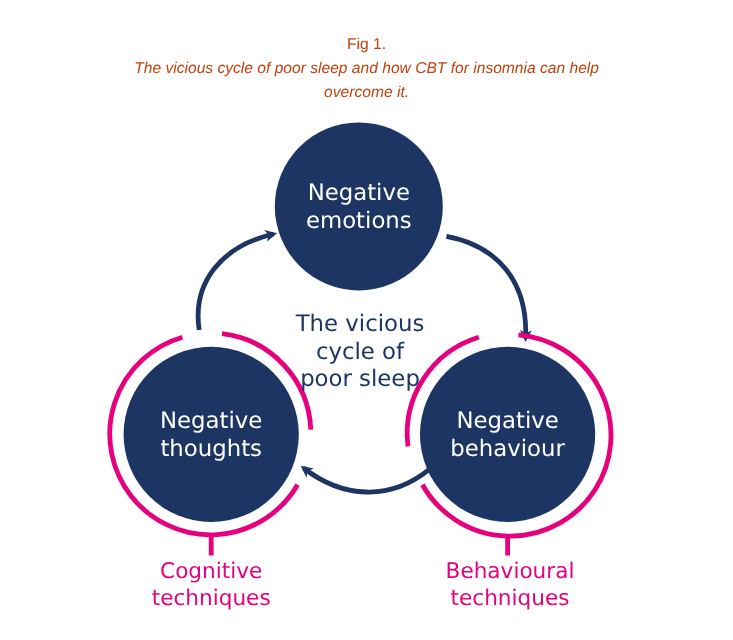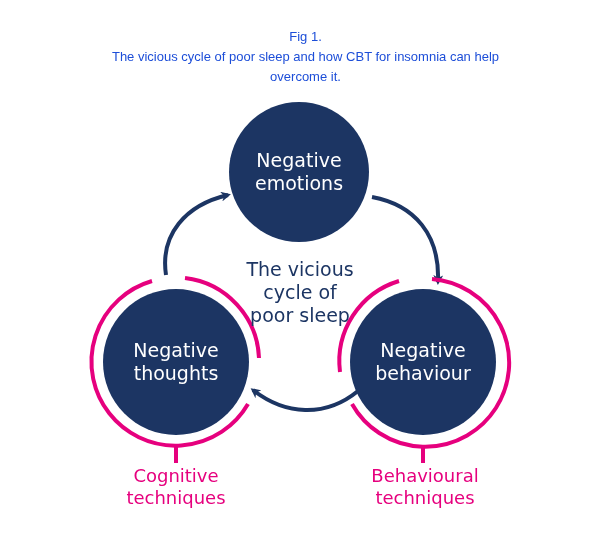--- a/index.html
+++ b/index.html
@@ -1,19 +1,19 @@
 <!DOCTYPE html>
 <html><head>
 <meta charset="utf-8">
 <style>
   html, body { margin: 0; padding: 0; background: #ffffff; }
   body { width: 611px; height: 533px; position: relative; overflow: hidden; font-family: "Liberation Sans", sans-serif; }
-  .caption { position: absolute; left: 0; width: 611px; text-align: center; color: #1d4ed8; font-size: 13px; line-height: 20px; }
+  .caption { position: absolute; left: 0; width: 611px; text-align: center; color: #c2410c; font-size: 13px; line-height: 20px; }
   #fig-label { top: 27px; }
-  #fig-title { top: 47px; left: 90px; width: 431px; }
+  #fig-title { top: 47px; left: 90px; width: 431px; font-style: italic; }
   svg { position: absolute; left: 0; top: 0; }
   .node-text { font-family: "DejaVu Sans", sans-serif; font-size: 19px; fill: #ffffff; text-anchor: middle; }
   .center-text { font-family: "DejaVu Sans", sans-serif; font-size: 19px; fill: #1c3563; text-anchor: middle; }
   .tech-text { font-family: "DejaVu Sans", sans-serif; font-size: 18px; fill: #e6007e; text-anchor: middle; }
 </style>
 </head>
 <body>
 
 <div class="caption" id="fig-label">Fig 1.</div>
 <div class="caption" id="fig-title">The vicious cycle of poor sleep and how CBT for insomnia can help overcome it.</div>

